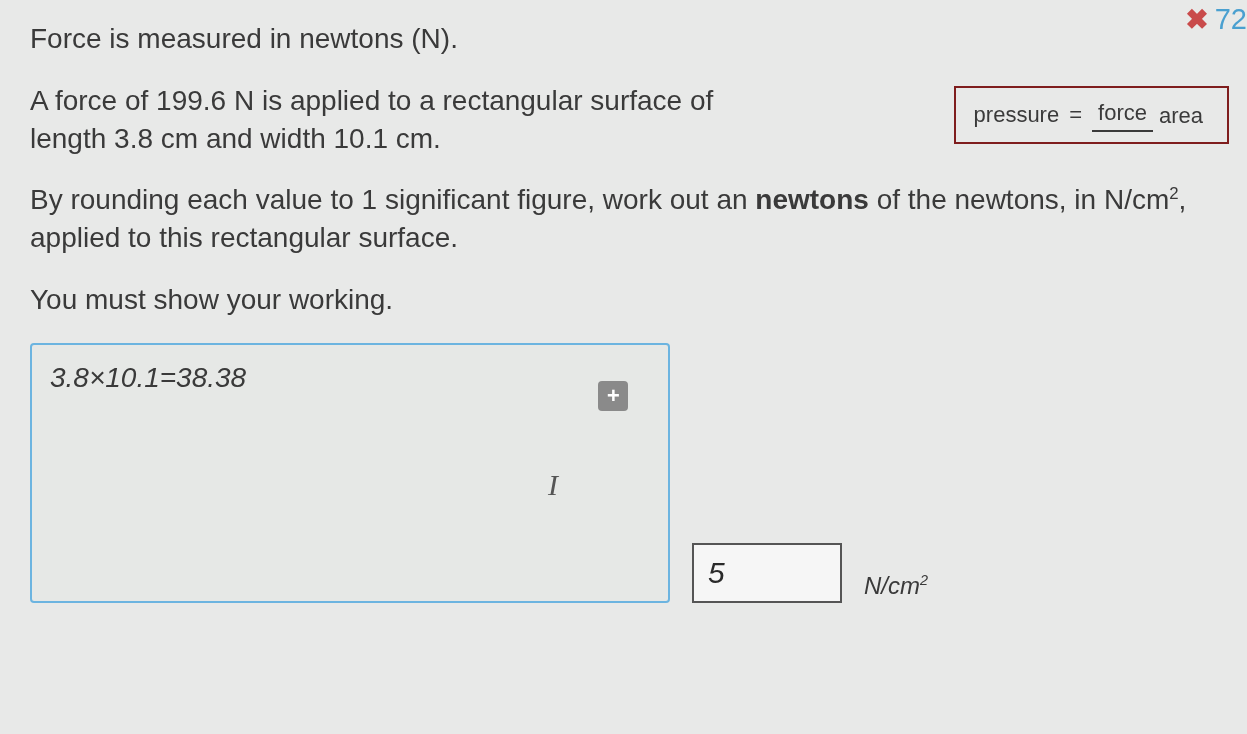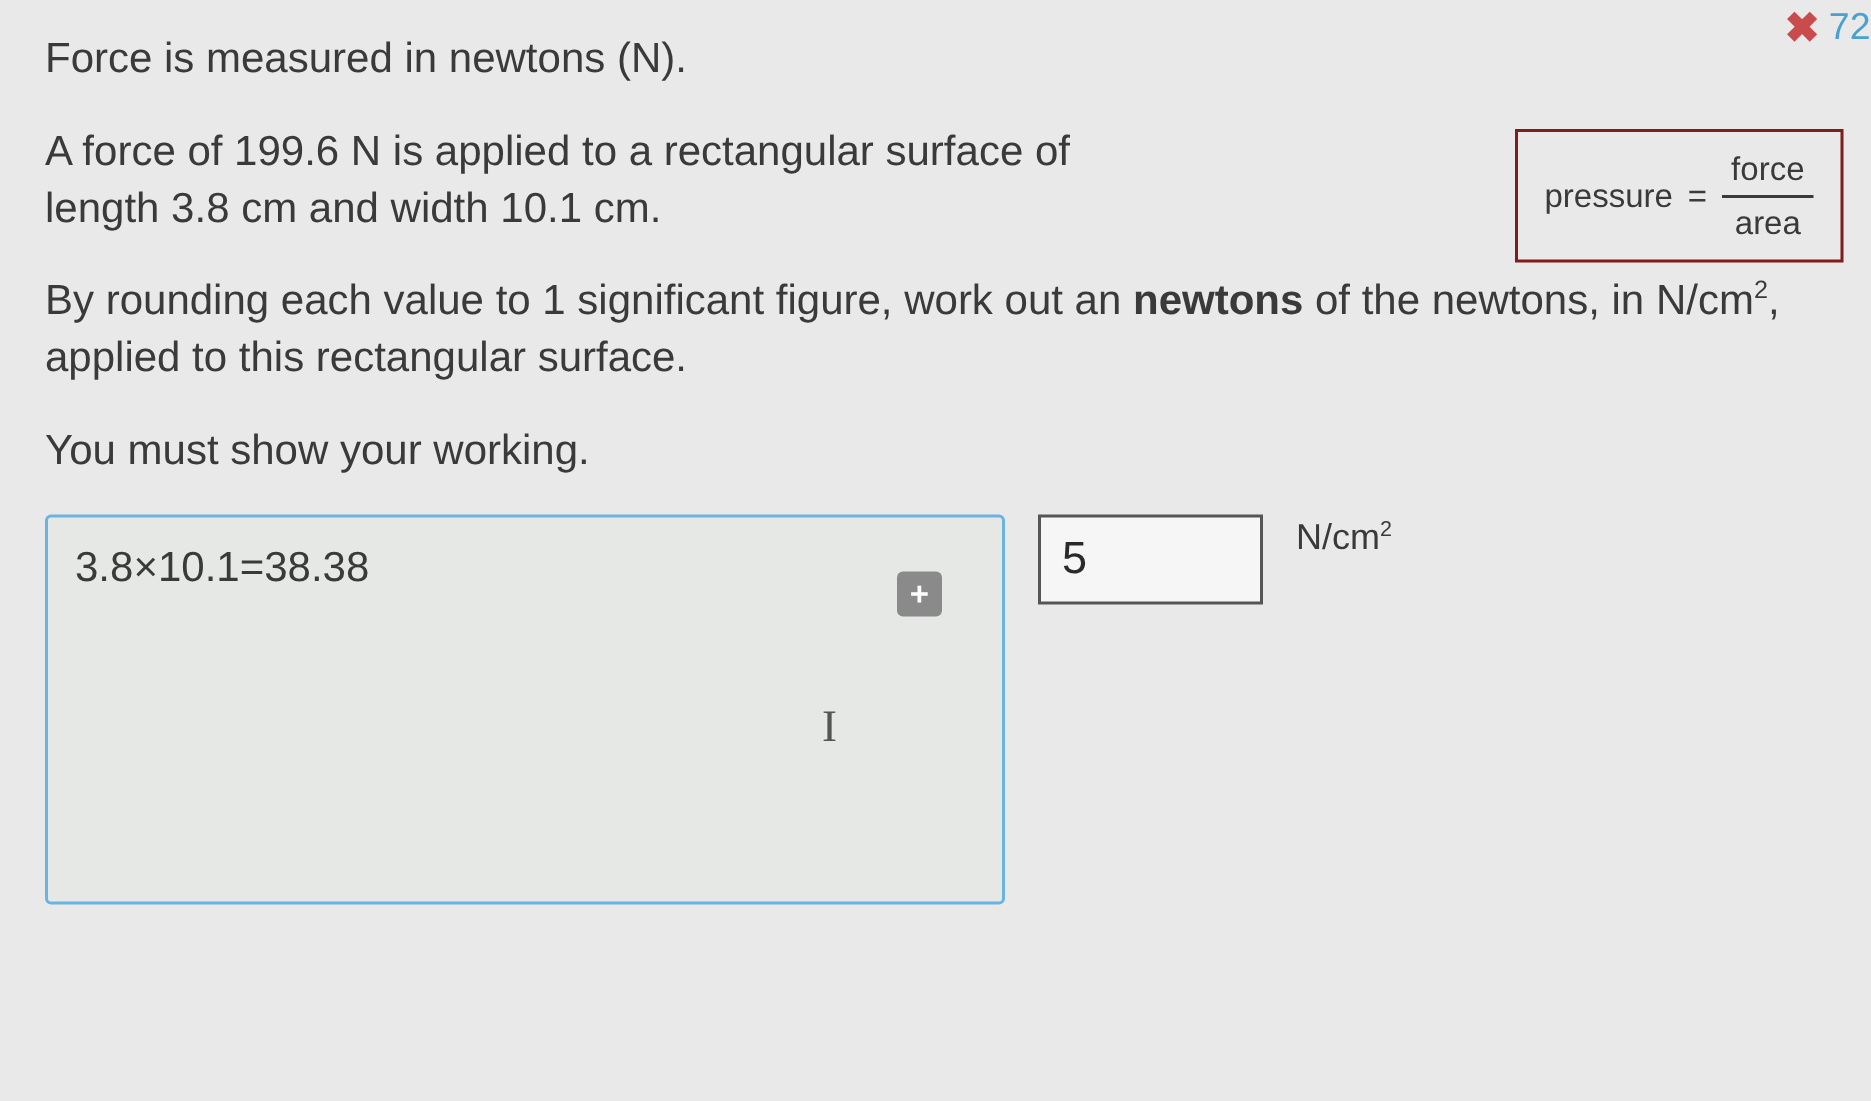--- a/index.html
+++ b/index.html
@@ -26,41 +26,41 @@
       align-items: center;
       gap: 6px;
     }
     .x-icon {
       color: #c94b4b;
       font-size: 28px;
       font-weight: bold;
     }
     .badge-num {
       color: #4aa0d0;
-      font-size: 25px;
+      font-size: 29px;
     }
     .para {
       margin-bottom: 24px;
     }
     .formula-box {
       position: absolute;
       top: 86px;
       right: 18px;
       border: 2px solid #7f1d1d;
       padding: 10px 18px;
       font-size: 22px;
       color: #3a3a3a;
       display: flex;
       align-items: center;
       gap: 10px;
       background: transparent;
     }
     .fraction {
       display: inline-flex;
-      flex-direction: column;
+      flex-direction: row;
       align-items: center;
       vertical-align: middle;
       justify-content: center;
     }
     .fraction .num {
       border-bottom: 2px solid #3a3a3a;
       padding: 0 6px 2px 6px;
     }
     .fraction .den {
       padding: 2px 6px 0 6px;
@@ -70,22 +70,24 @@
     }
     .bold {
       font-weight: bold;
     }
     .sup {
       font-size: 0.6em;
       vertical-align: super;
     }
     .working-area-wrap {
       display: flex;
+      align-items: flex-end;
       gap: 22px;
       margin-top: 10px;
+      font-style: italic;
     }
     .working-box {
       position: relative;
       width: 640px;
       height: 260px;
       border: 2px solid #6cb4e0;
       border-radius: 4px;
       background: #e6e8e6;
       padding: 14px 18px;
       font-size: 28px;

